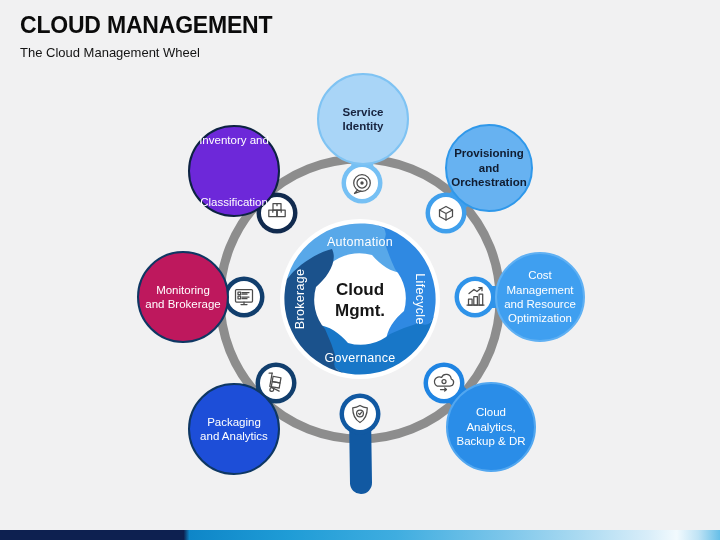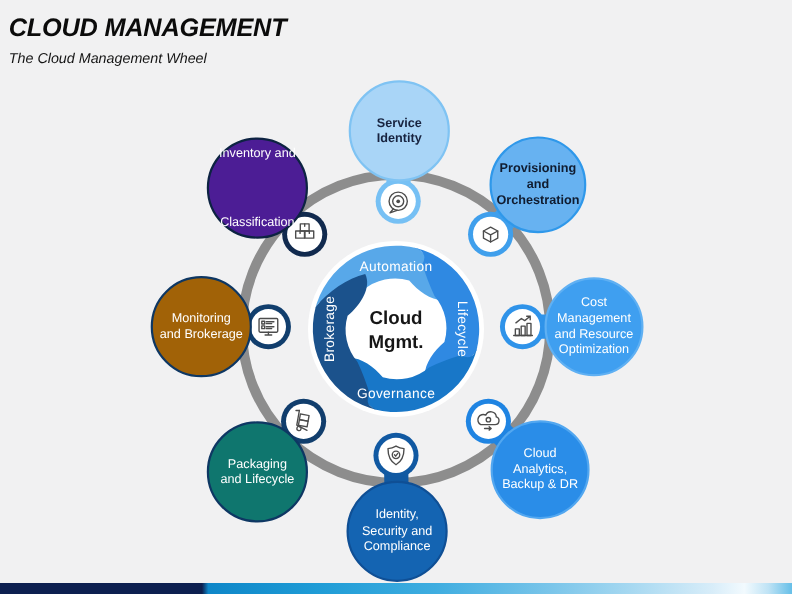--- a/index.html
+++ b/index.html
@@ -1,20 +1,20 @@
 <!DOCTYPE html>
 <html><head>
 <meta charset="utf-8">
 <style>
   html,body{margin:0;padding:0;background:#e6e6e6;}
   .slide{
     position:relative;width:720px;height:540px;overflow:hidden;
     background:#f1f1f2;font-family:"Liberation Sans",sans-serif;
   }
-  .hdr{position:absolute;left:8px;top:12px;z-index:3;font-style:italic;}
+  .hdr{position:absolute;left:20px;top:12px;z-index:3;}
   .hdr h1{margin:0;font-size:23px;font-weight:700;color:#0b0b0b;letter-spacing:-0.2px;}
   .hdr h2{margin:6px 0 0 0;font-size:13px;font-weight:400;color:#141414;}
   svg.diagram{position:absolute;left:0;top:0;z-index:1;}
   svg.diagram text{font-family:"Liberation Sans",sans-serif;}
   .bubble{
     position:absolute;z-index:2;border-radius:50%;
     display:flex;flex-direction:column;align-items:center;justify-content:center;
     text-align:center;font-size:11.5px;line-height:1.26;
     border:2.5px solid transparent;box-sizing:border-box;padding:4px;
   }
@@ -162,35 +162,30 @@
     <span>and</span>
     <span>Orchestration</span>
   </div>
 
   <div class="bubble" style="left: 446px; top: 382px; width: 90px; height: 90px; background-color: rgb(42, 141, 232); border-color: rgb(82, 167, 240); color: rgb(255, 255, 255);">
     <span>Cloud</span>
     <span>Analytics,</span>
     <span>Backup &amp; DR</span>
   </div>
 
-  <div class="bubble" style="left: 315px; top: 437px; width: 92px; height: 92px; background-color: rgb(20, 100, 178); border-color: rgb(15, 79, 149); color: rgb(255, 255, 255);">
-    <span>Identity,</span>
-    <span>Security and</span>
-    <span>Compliance</span>
+
+  <div class="bubble" style="left: 188px; top: 383px; width: 92px; height: 92px; background-color: #1d4ed8; border-color: rgb(14, 55, 99); color: rgb(255, 255, 255);">
+    <span>Packaging</span>
+    <span>and Analytics</span>
   </div>
 
-  <div class="bubble" style="left: 188px; top: 383px; width: 92px; height: 92px; background-color: #0f766e; border-color: rgb(14, 55, 99); color: rgb(255, 255, 255);">
-    <span>Packaging</span>
-    <span>and Lifecycle</span>
-  </div>
-
-  <div class="bubble" style="left: 137px; top: 251px; width: 92px; height: 92px; background-color: #a16207; border-color: rgb(14, 55, 99); color: rgb(255, 255, 255);">
+  <div class="bubble" style="left: 137px; top: 251px; width: 92px; height: 92px; background-color: #be185d; border-color: rgb(14, 55, 99); color: rgb(255, 255, 255);">
     <span>Monitoring</span>
     <span>and Brokerage</span>
   </div>
 
-  <div class="bubble" style="left: 188px; top: 125px; width: 92px; height: 92px; background-color: #4c1d95; border-color: rgb(13, 35, 66); color: rgb(255, 255, 255); gap: 48px;">
+  <div class="bubble" style="left: 188px; top: 125px; width: 92px; height: 92px; background-color: #6d28d9; border-color: rgb(13, 35, 66); color: rgb(255, 255, 255); gap: 48px;">
     <span>Inventory and</span>
     <span>Classification</span>
   </div>
 
   <div class="footer-bar"></div>
 </div>
 
 </body></html>

